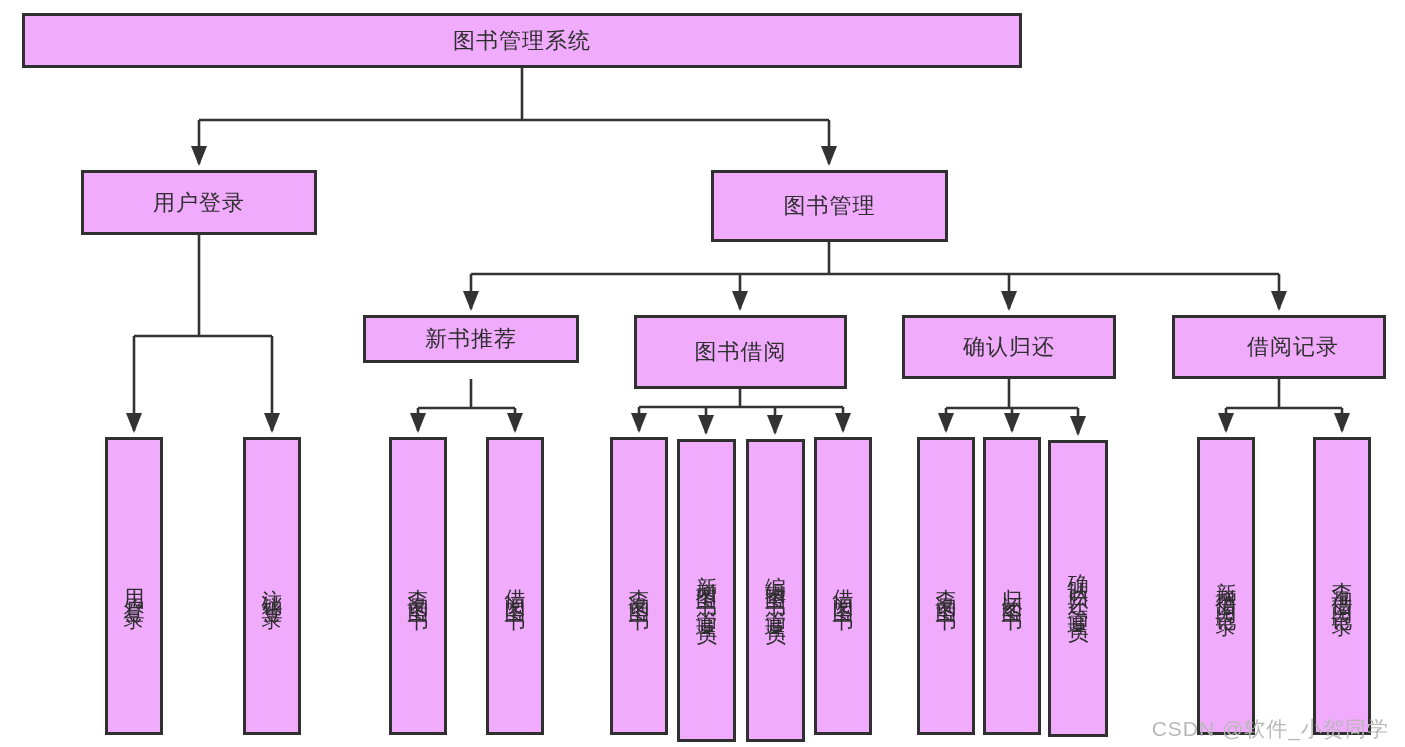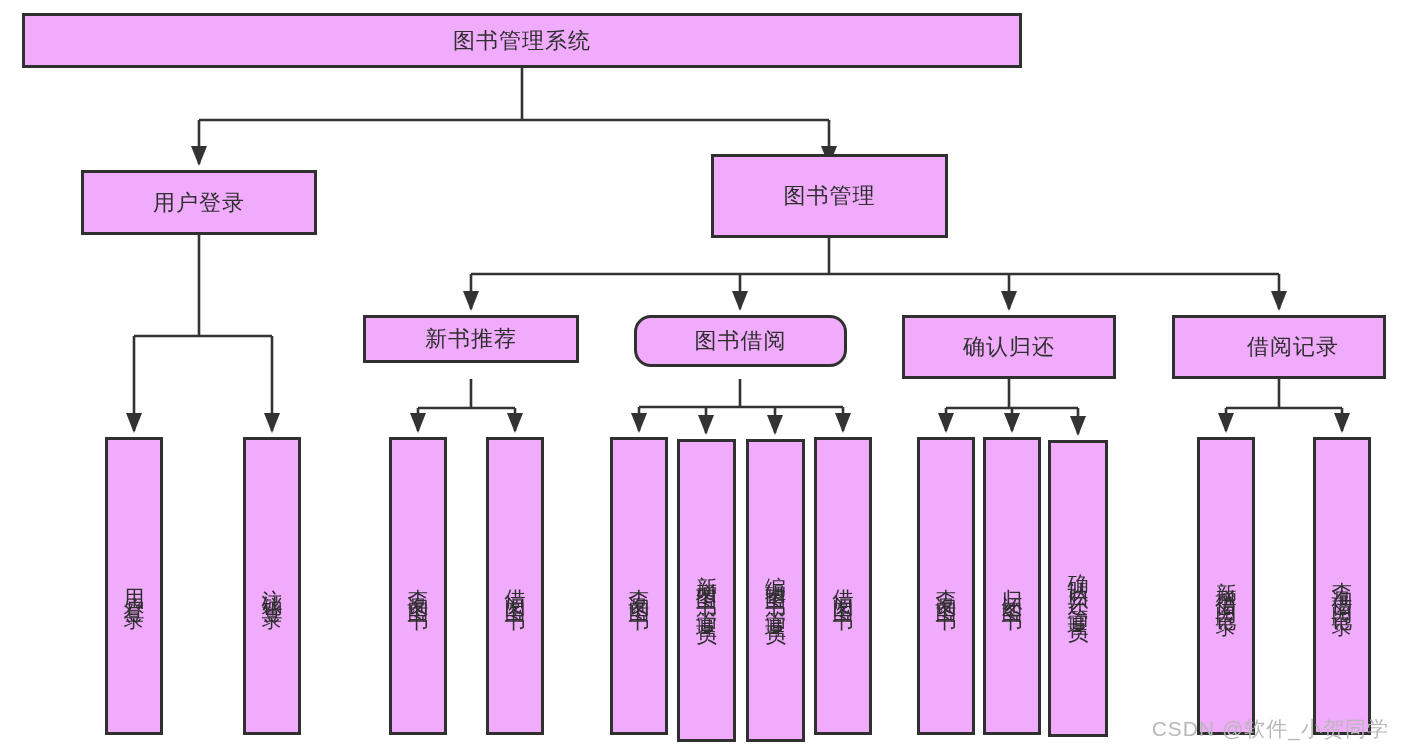--- a/index.html
+++ b/index.html
@@ -99,28 +99,28 @@
     <path d="M1342,408 V431" marker-end="url(#ah)"></path>
   </svg>
 
   <div class="box" style="left:22px; top:13px; width:1000px; height:55px;">
     <span class="h-label">图书管理系统</span>
   </div>
 
   <div class="box" style="left:81px; top:170px; width:236px; height:65px;">
     <span class="h-label">用户登录</span>
   </div>
-  <div class="box" style="left:711px; top:154px; width:237px; height:84px;">
+  <div class="box" style="left:711px; top:170px; width:237px; height:72px;">
     <span class="h-label">图书管理</span>
   </div>
 
   <div class="box" style="left:363px; top:315px; width:216px; height:48px;">
     <span class="h-label">新书推荐</span>
   </div>
-  <div class="box" style="left:634px; top:315px; width:213px; height:52px;border-radius:17px;">
+  <div class="box" style="left:634px; top:315px; width:213px; height:74px;">
     <span class="h-label">图书借阅</span>
   </div>
   <div class="box" style="left:902px; top:315px; width:214px; height:64px;">
     <span class="h-label">确认归还</span>
   </div>
   <div class="box" style="left:1172px; top:315px; width:214px; height:64px;padding-left:28px;">
     <span class="h-label">借阅记录</span>
   </div>
 
   <div class="box" style="left:105px; top:437px; width:58px; height:298px;">

